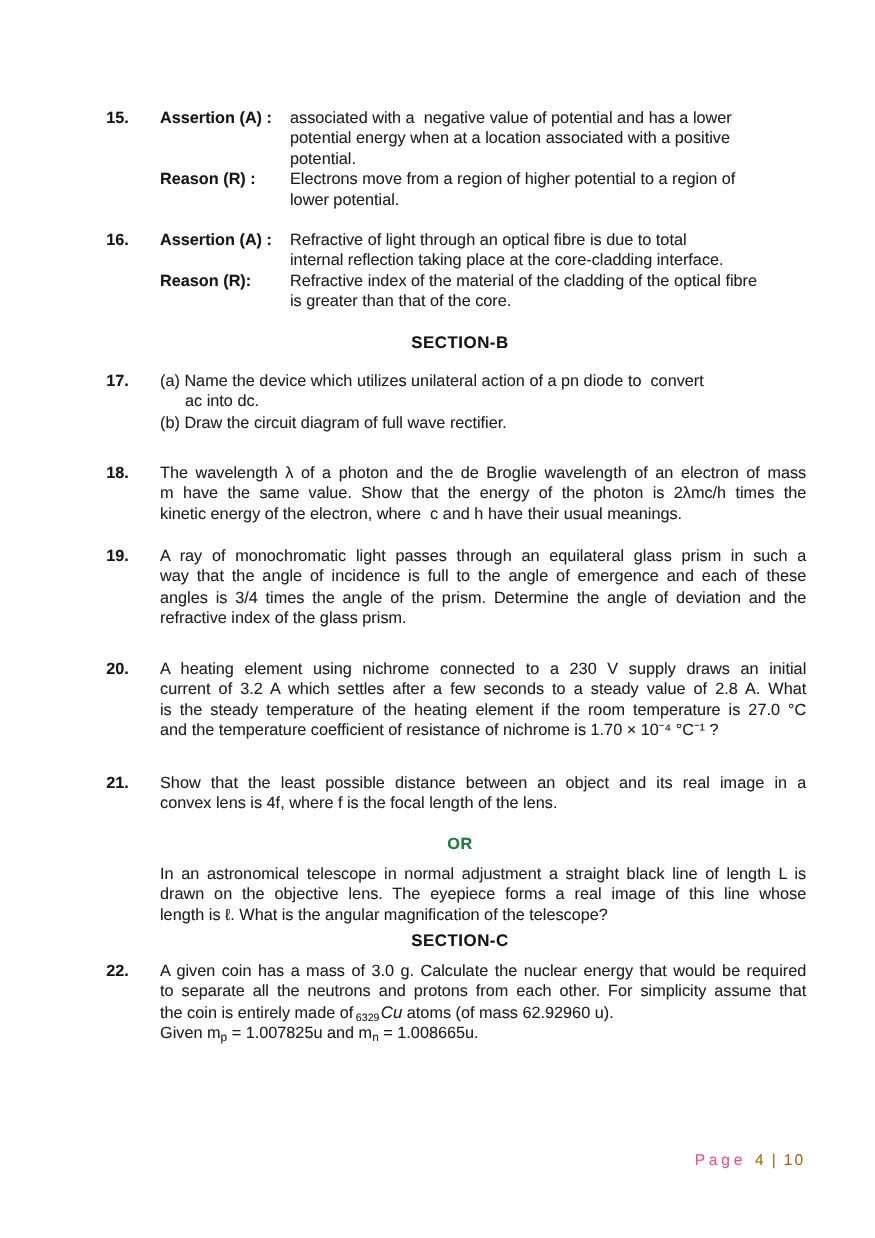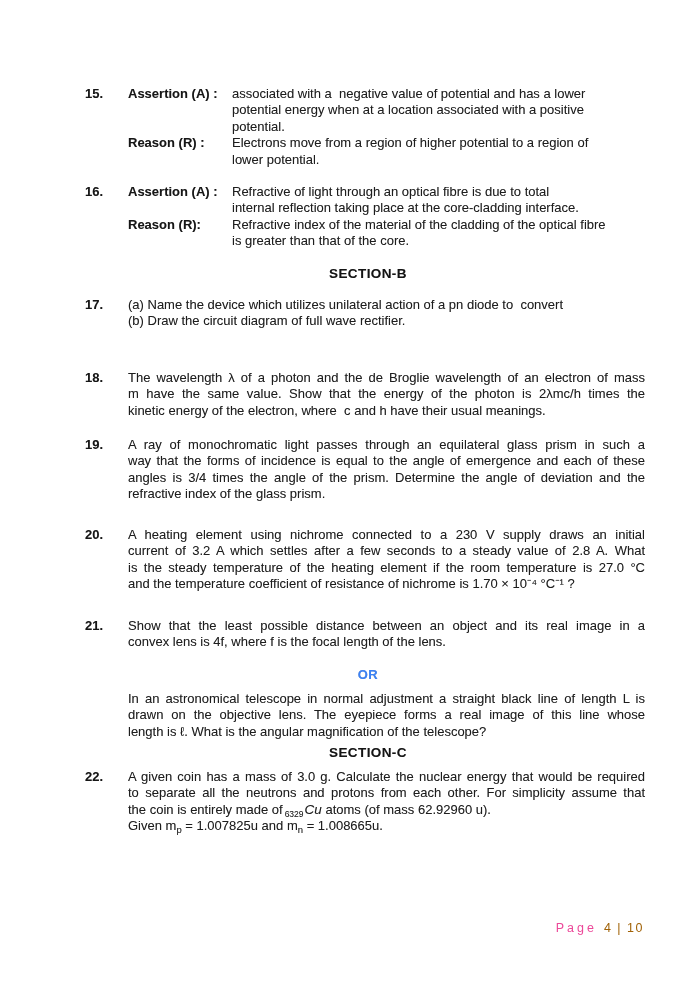--- a/index.html
+++ b/index.html
@@ -64,21 +64,21 @@
   }
   .or-heading {
     position: absolute;
     left: 85px;
     width: 566px;
     text-align: center;
     font-weight: 700;
     font-size: 13px;
     line-height: 16.4px;
     letter-spacing: 0.5px;
-    color: #3b82f6;
+    color: #15803d;
   }
   .isotope {
     display: inline-flex;
     flex-direction: row;
     align-items: flex-end;
     vertical-align: -3px;
     margin: 0 1px 0 2px;
   }
   .iso-sup, .iso-sub {
     font-size: 8.5px;
@@ -159,38 +159,39 @@
       </div>
     </div>
   </div>
 
   <div class="section-heading" style="top:266px">SECTION-B</div>
 
   <div class="q" style="top:297px">
     <div class="qnum">17.</div>
     <div class="qtext">
       <div class="tline">(a) Name the device which utilizes unilateral action of a pn diode to  convert</div>
+      <div class="tline indent-sub">ac into dc.</div>
       <div class="tline">(b) Draw the circuit diagram of full wave rectifier.</div>
     </div>
   </div>
 
   <div class="q" style="top:370px">
     <div class="qnum">18.</div>
     <div class="qtext para-justify">
         <div class="tline">The wavelength λ of a photon and the de Broglie wavelength of an electron of mass</div>
         <div class="tline">m have the same value. Show that the energy of the photon is 2λmc/h times the</div>
         <div class="tline tline-last">kinetic energy of the electron, where  c and h have their usual meanings.</div>
       </div>
   </div>
 
   <div class="q" style="top:437px">
     <div class="qnum">19.</div>
     <div class="qtext para-justify">
         <div class="tline">A ray of monochromatic light passes through an equilateral glass prism in such a</div>
-        <div class="tline">way that the forms of incidence is equal to the angle of emergence and each of these</div>
+        <div class="tline">way that the angle of incidence is full to the angle of emergence and each of these</div>
         <div class="tline">angles is 3/4 times the angle of the prism. Determine the angle of deviation and the</div>
         <div class="tline tline-last">refractive index of the glass prism.</div>
       </div>
   </div>
 
   <div class="q" style="top:527px">
     <div class="qnum">20.</div>
     <div class="qtext para-justify">
         <div class="tline">A heating element using nichrome connected to a 230 V supply draws an initial</div>
         <div class="tline">current of 3.2 A which settles after a few seconds to a steady value of 2.8 A. What</div>

